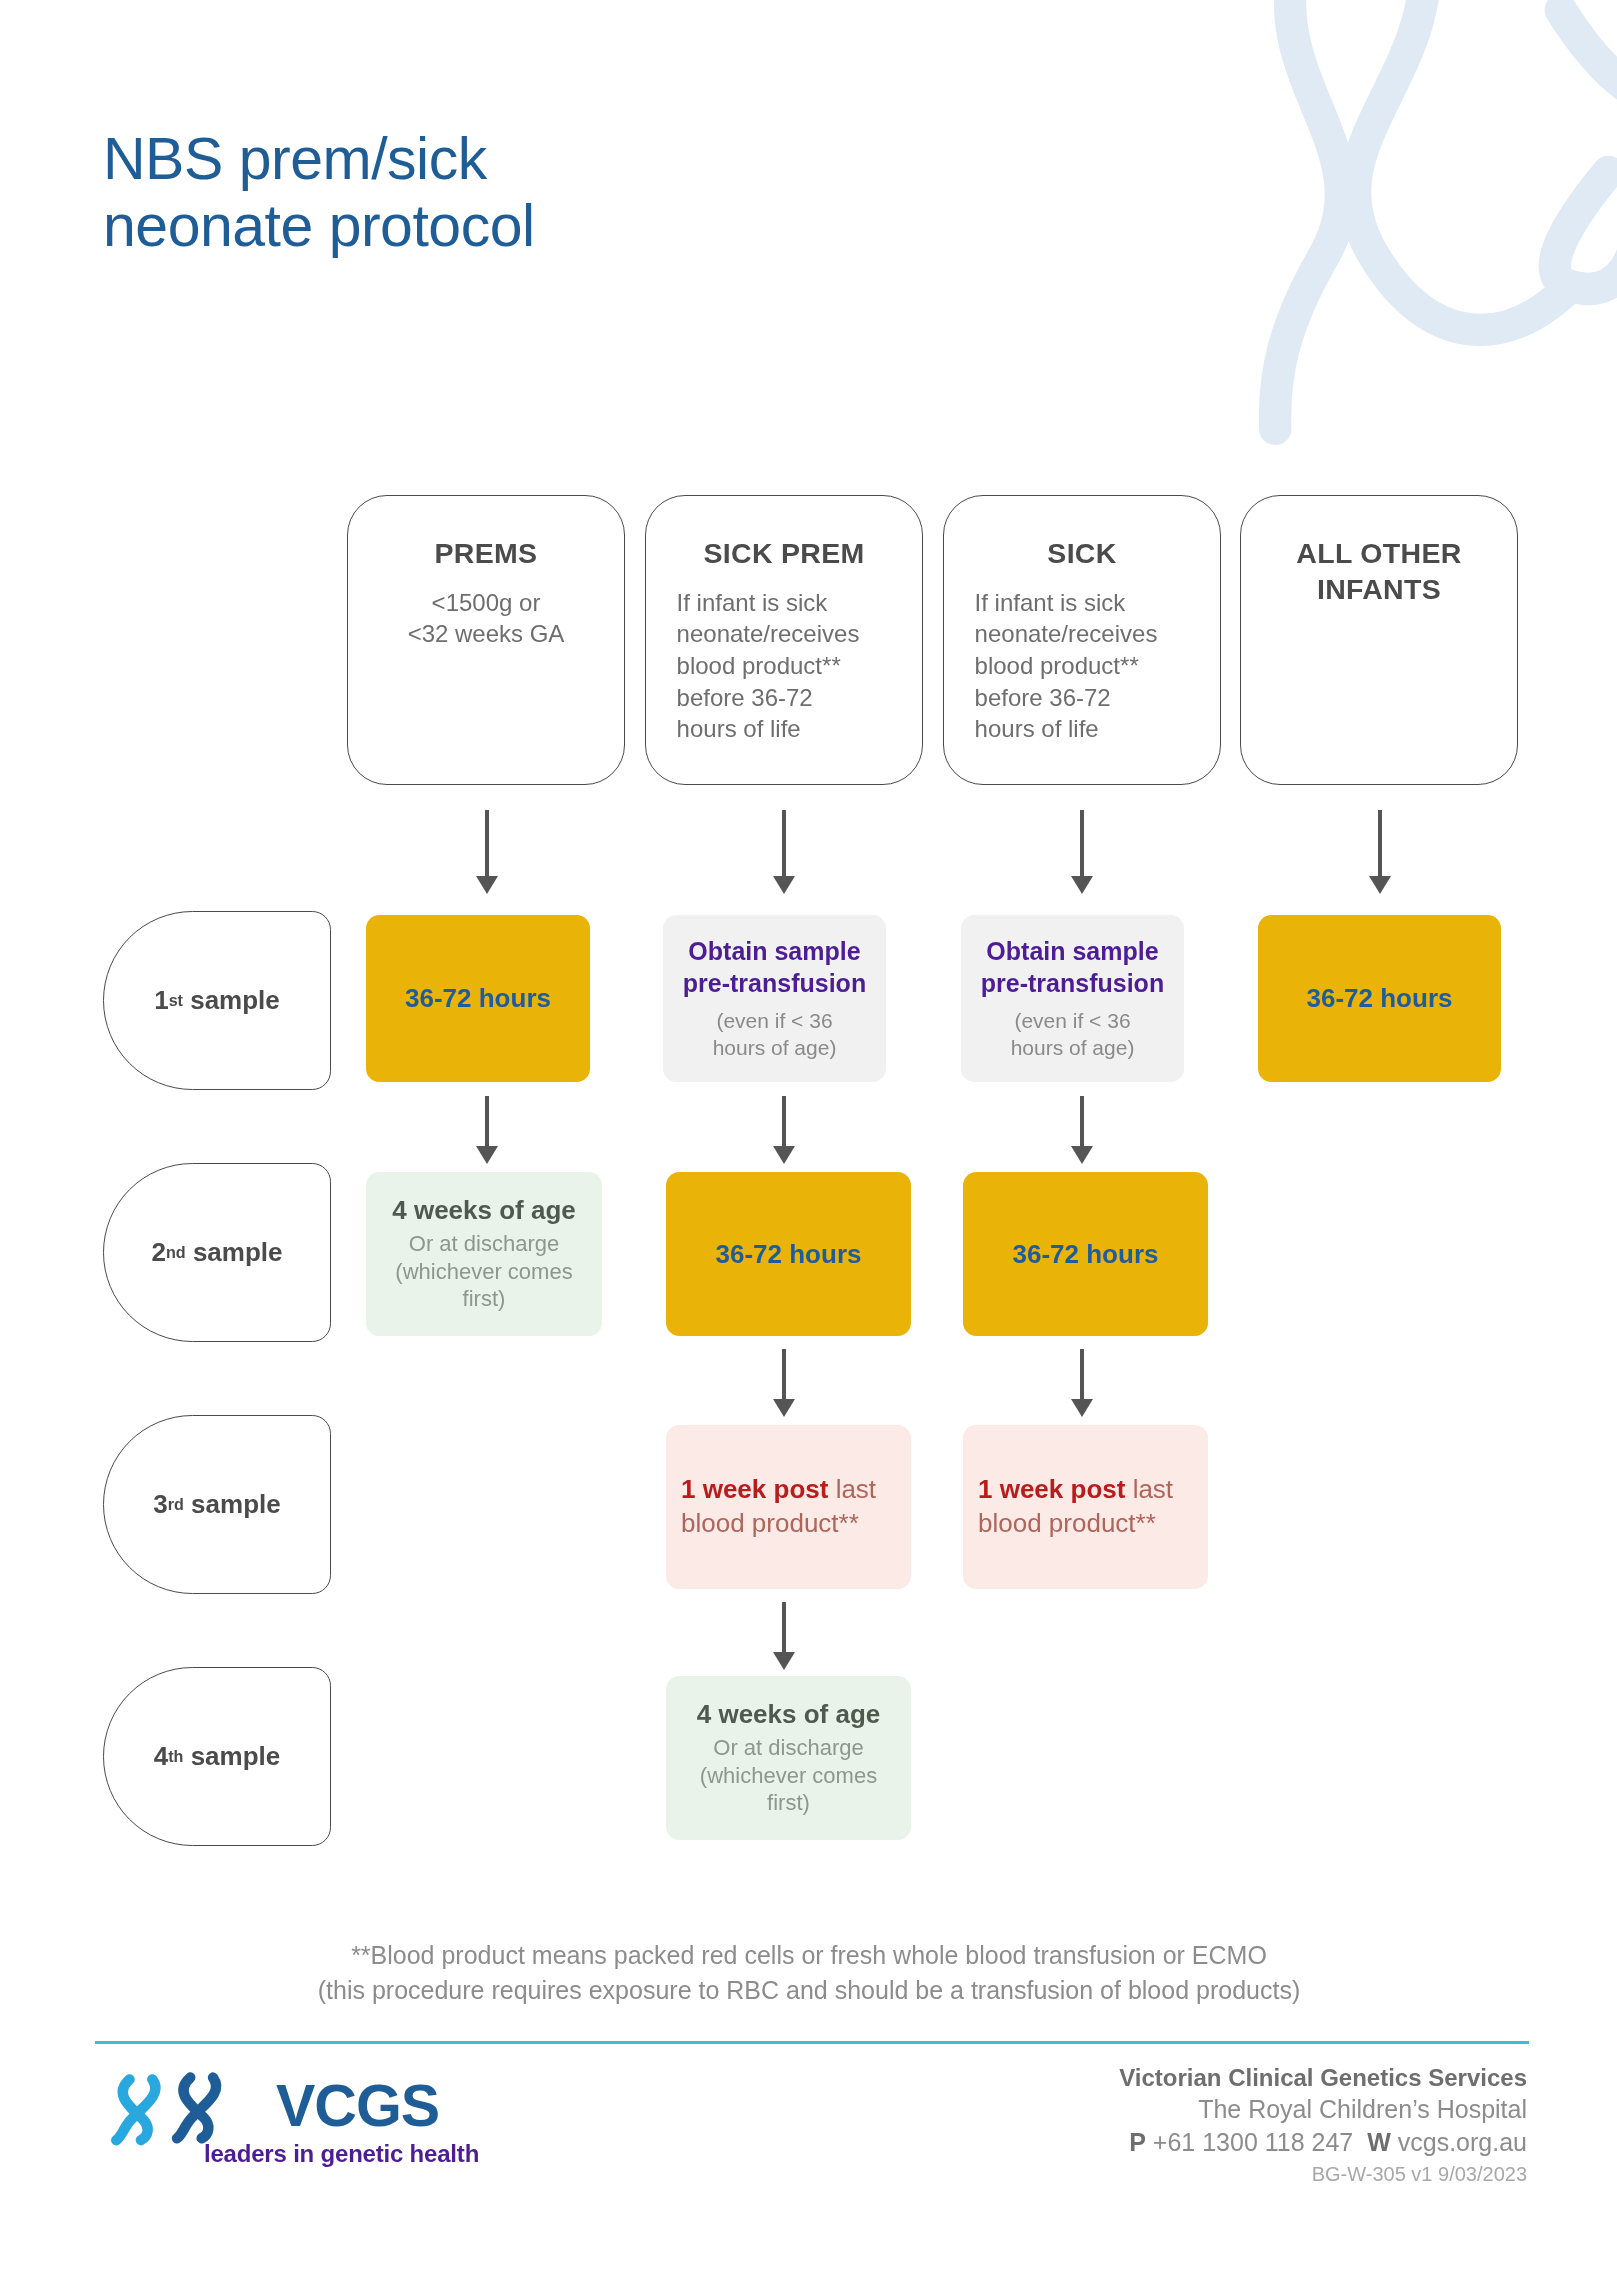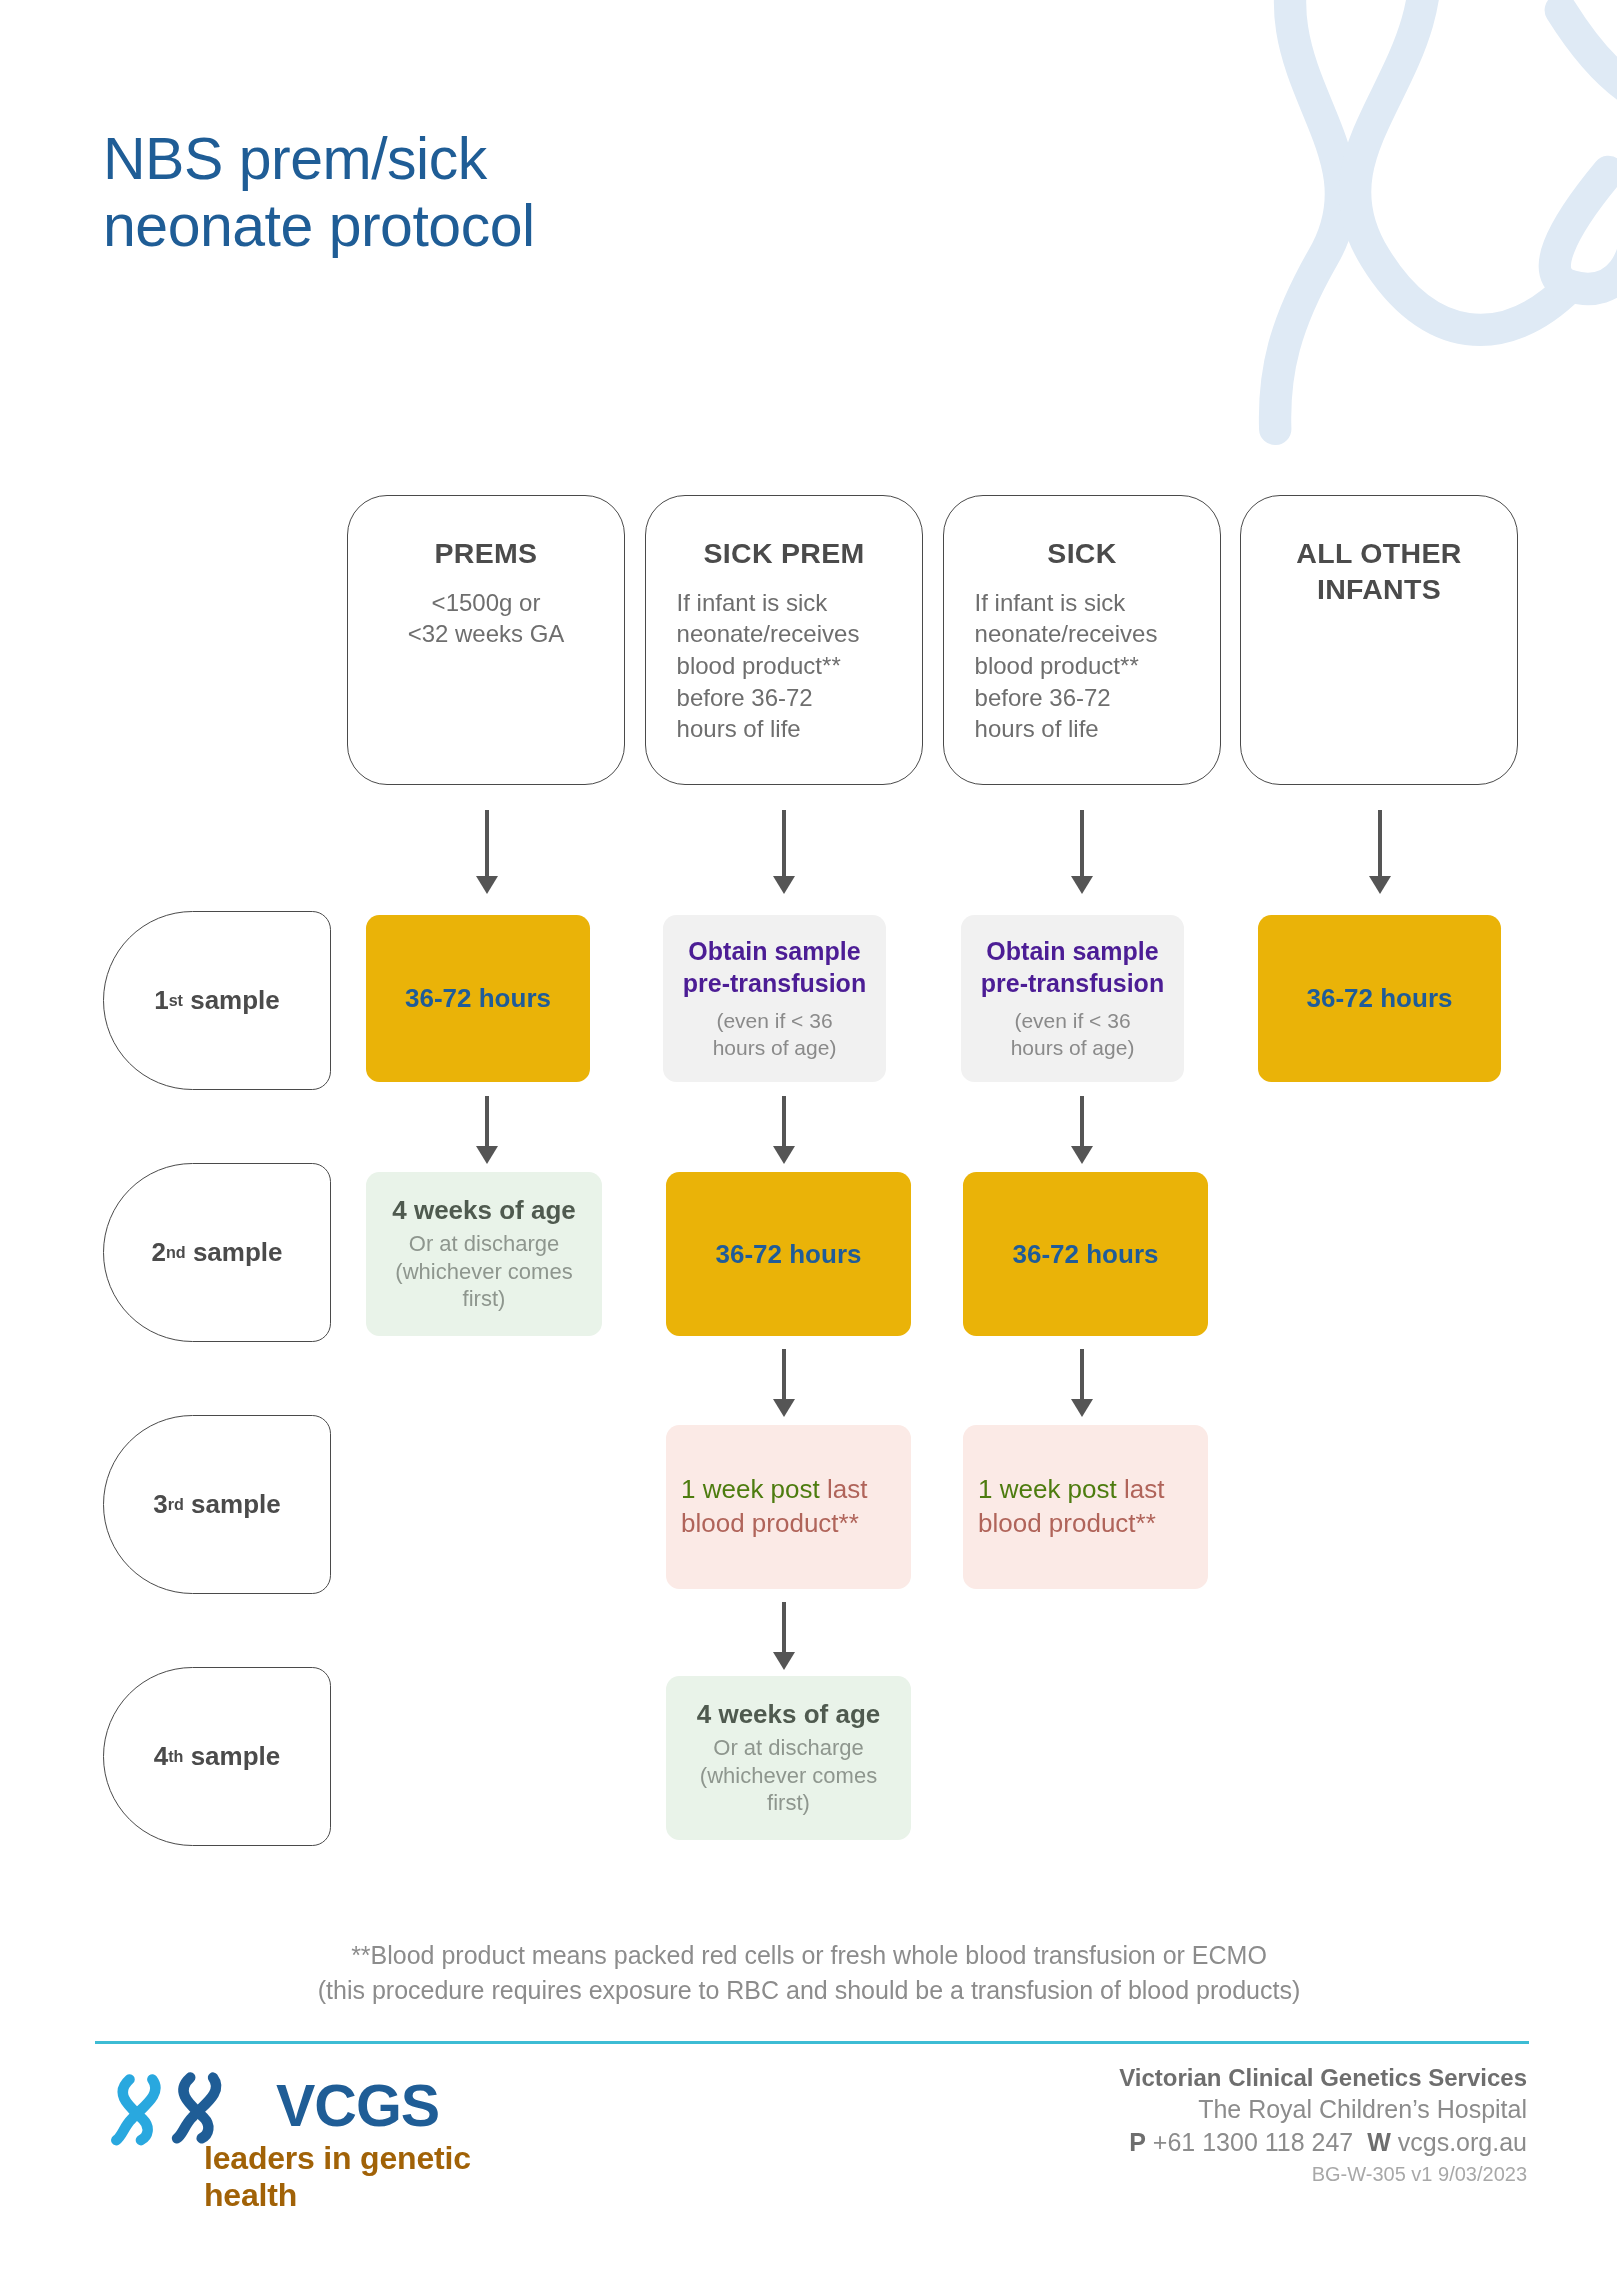--- a/index.html
+++ b/index.html
@@ -131,21 +131,21 @@
     line-height: 1.25;
     margin-top: 3.8px;
     white-space: pre-line;
   }
   .t-pink {
     text-align: left;
     font-size: 26px;
     color: #b0645a;
     line-height: 1.3;
   }
-  .t-pink b { font-weight: normal; color: #4d7c0f; }
+  .t-pink b { font-weight: bold; color: #b91c1c; }
 
   
   .arrow { position: absolute; width: 23px; }
   .arrow .shaft {
     position: absolute; left: 8.6px; top: 0;
     width: 4.8px; background: #555555;
   }
   .arrow .head {
     position: absolute; left: 0; bottom: 0;
     width: 0; height: 0;
@@ -177,22 +177,22 @@
     left: 103px; top: 2066px;
     width: 399px; height: 143px;
   }
   #logo-text {
     position: absolute; left: 173px; top: 5.7px;
     font-size: 59px; font-weight: bold;
     color: #1f5d96; letter-spacing: -1px;
   }
   #logo-tagline {
     position: absolute; left: 101px; top: 74px;
-    font-size: 32px; font-weight: bold;
-    color: #a16207; letter-spacing: -0.2px;
+    font-size: 24px; font-weight: bold;
+    color: #4c1d95; letter-spacing: -0.2px;
   }
   #contact {
     position: absolute;
     right: 91px; top: 2062px;
     text-align: right;
     color: #8c8c8c;
   }
   #contact .line1 { font-size: 24px; font-weight: bold; color: #6e6e6e; line-height: 1.3; }
   #contact .line2 { font-size: 25px; line-height: 1.32; color: #8c8c8c; }
   #contact .line3 { font-size: 25px; line-height: 1.32; color: #8c8c8c; }

